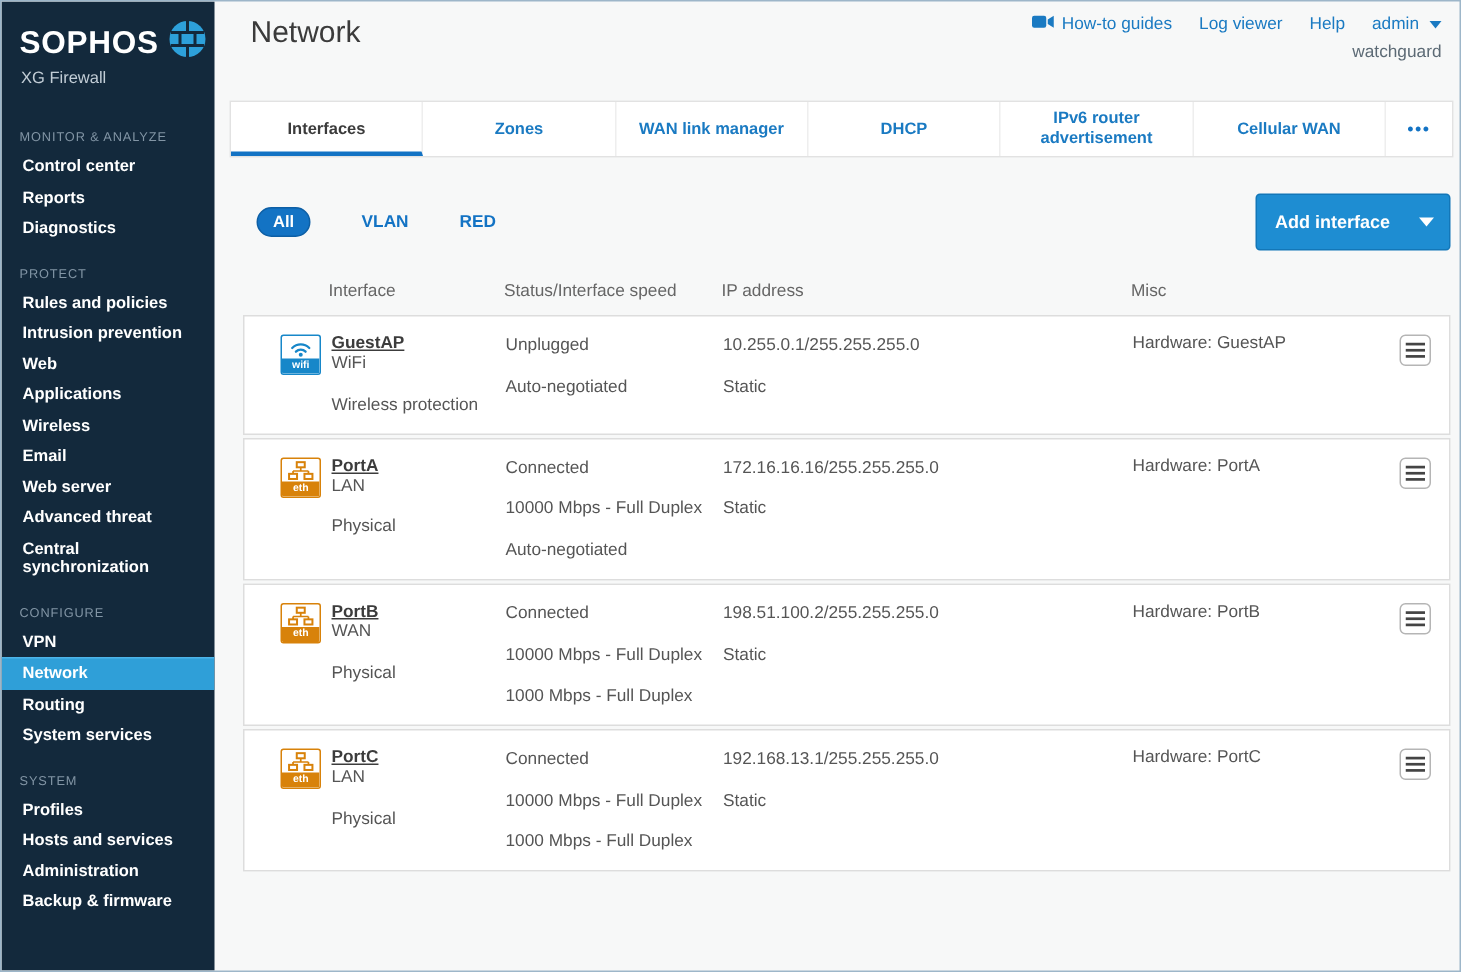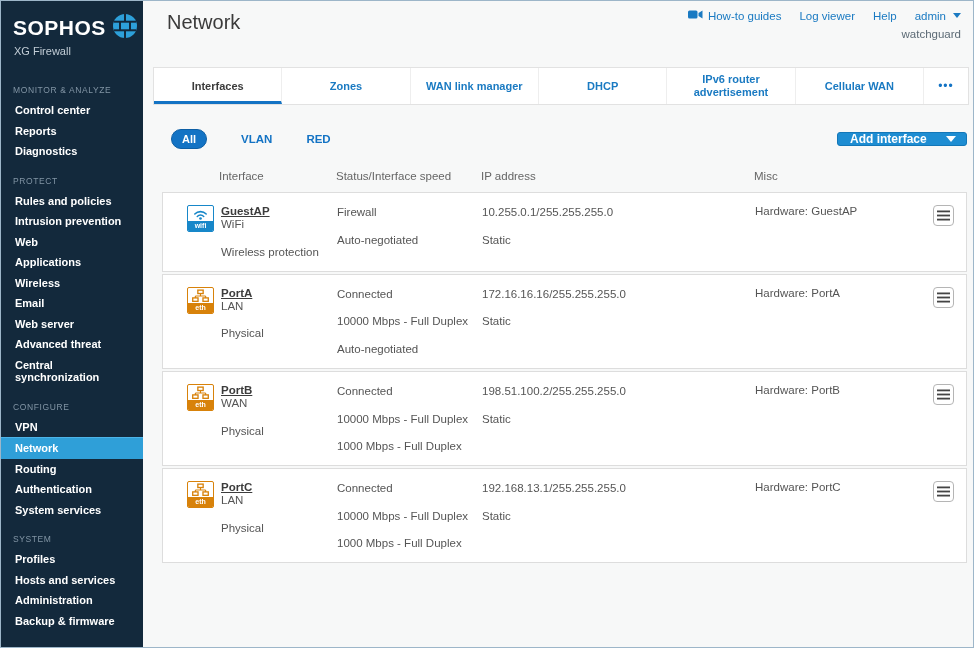--- a/index.html
+++ b/index.html
@@ -30,21 +30,21 @@
   .tabs-wrap { margin:2px 4px 0 10px; background:#fff; border:1px solid #e2e2e2; display:flex; }
   .tab { flex:1; text-align:center; font-size:11px; color:#1a7ac2; font-weight:bold; padding:5px 6px; border-right:1px solid #eee; cursor:pointer; display:flex; align-items:center; justify-content:center; min-height:30px; line-height:1.2; }
   .tab.active { color:#3b3b3b; border-bottom:3px solid #1373c4; padding-bottom:2px; }
   .tab-more { width:44px; flex:none; font-size:12px; letter-spacing:1px; color:#1373c4; display:flex; align-items:center; justify-content:center; cursor:pointer; }
 
   
   .controls { display:flex; justify-content:space-between; align-items:center; margin:24px 6px 0 28px; }
   .filters { display:flex; align-items:center; gap:34px; }
   .pill { background:#1373c4; color:#fff; font-size:11px; font-weight:bold; border-radius:10px; padding:3px 10px; cursor:pointer; border:1px solid #0d5fa5; }
   .pill-link { color:#1373c4; font-size:11.5px; font-weight:bold; cursor:pointer; }
-  .add-btn { background:#1e8dd2; border:1px solid #1377b8; color:#fff; font-size:12px; font-weight:bold; border-radius:3px; height:14px; width:130px; display:flex; align-items:center; justify-content:space-between; padding:0 10px 0 12px; cursor:pointer; font-family:"Liberation Sans", sans-serif; }
+  .add-btn { background:#1e8dd2; border:1px solid #1377b8; color:#fff; font-size:12px; font-weight:bold; border-radius:3px; height:38px; width:130px; display:flex; align-items:center; justify-content:space-between; padding:0 10px 0 12px; cursor:pointer; font-family:"Liberation Sans", sans-serif; }
   .add-caret { width:0; height:0; border-left:5px solid transparent; border-right:5px solid transparent; border-top:6px solid #fff; }
 
   
   .thead { display:flex; margin:14px 6px 0 19px; padding:6px 0 8px 24px; color:#666; font-size:11.5px; line-height:1.3; }
   .tbody { margin:0 6px 0 19px; }
   .c-name { width:150px; min-width:150px; display:flex; gap:7px; }
   .h-name { padding-left:33px; }
   .c-status { width:145px; min-width:145px; }
   .c-ip { width:273px; min-width:273px; }
   .c-misc { flex:1; }
@@ -109,21 +109,20 @@
             <div class="nav-item">Central synchronization</div>
           </div>
   </div>
 
   <div class="nav-section">
     <div class="nav-title">CONFIGURE</div>
     <div class="nav-items">
             <div class="nav-item">VPN</div>
             <div class="nav-item selected">Network</div>
             <div class="nav-item">Routing</div>
-            <div class="nav-item">Authentication</div>
             <div class="nav-item">System services</div>
           </div>
   </div>
 
   <div class="nav-section">
     <div class="nav-title">SYSTEM</div>
     <div class="nav-items">
             <div class="nav-item">Profiles</div>
             <div class="nav-item">Hosts and services</div>
             <div class="nav-item">Administration</div>
@@ -206,21 +205,21 @@
         </span>
         <span class="pi-label">wifi</span>
       </span>
       <span class="name-block">
         <a class="if-name">GuestAP</a>
         <span class="sub-lines"><div class="sub-line first-line">WiFi</div><div class="sub-line">Wireless protection</div></span>
       </span>
     </div>
     <div class="c-status">
             <div class="inner">
-              <div class="stat-line first-line">Firewall</div>
+              <div class="stat-line first-line">Unplugged</div>
               <div class="stat-line">Auto-negotiated</div>
             </div>
           </div>
     <div class="c-ip">
             <div class="ip-line first-line">10.255.0.1/255.255.255.0</div>
             <div class="ip-line">Static</div>
           </div>
     <div class="c-misc">
       <span class="misc-label">Hardware:</span>
       <span class="misc-value">GuestAP</span>

